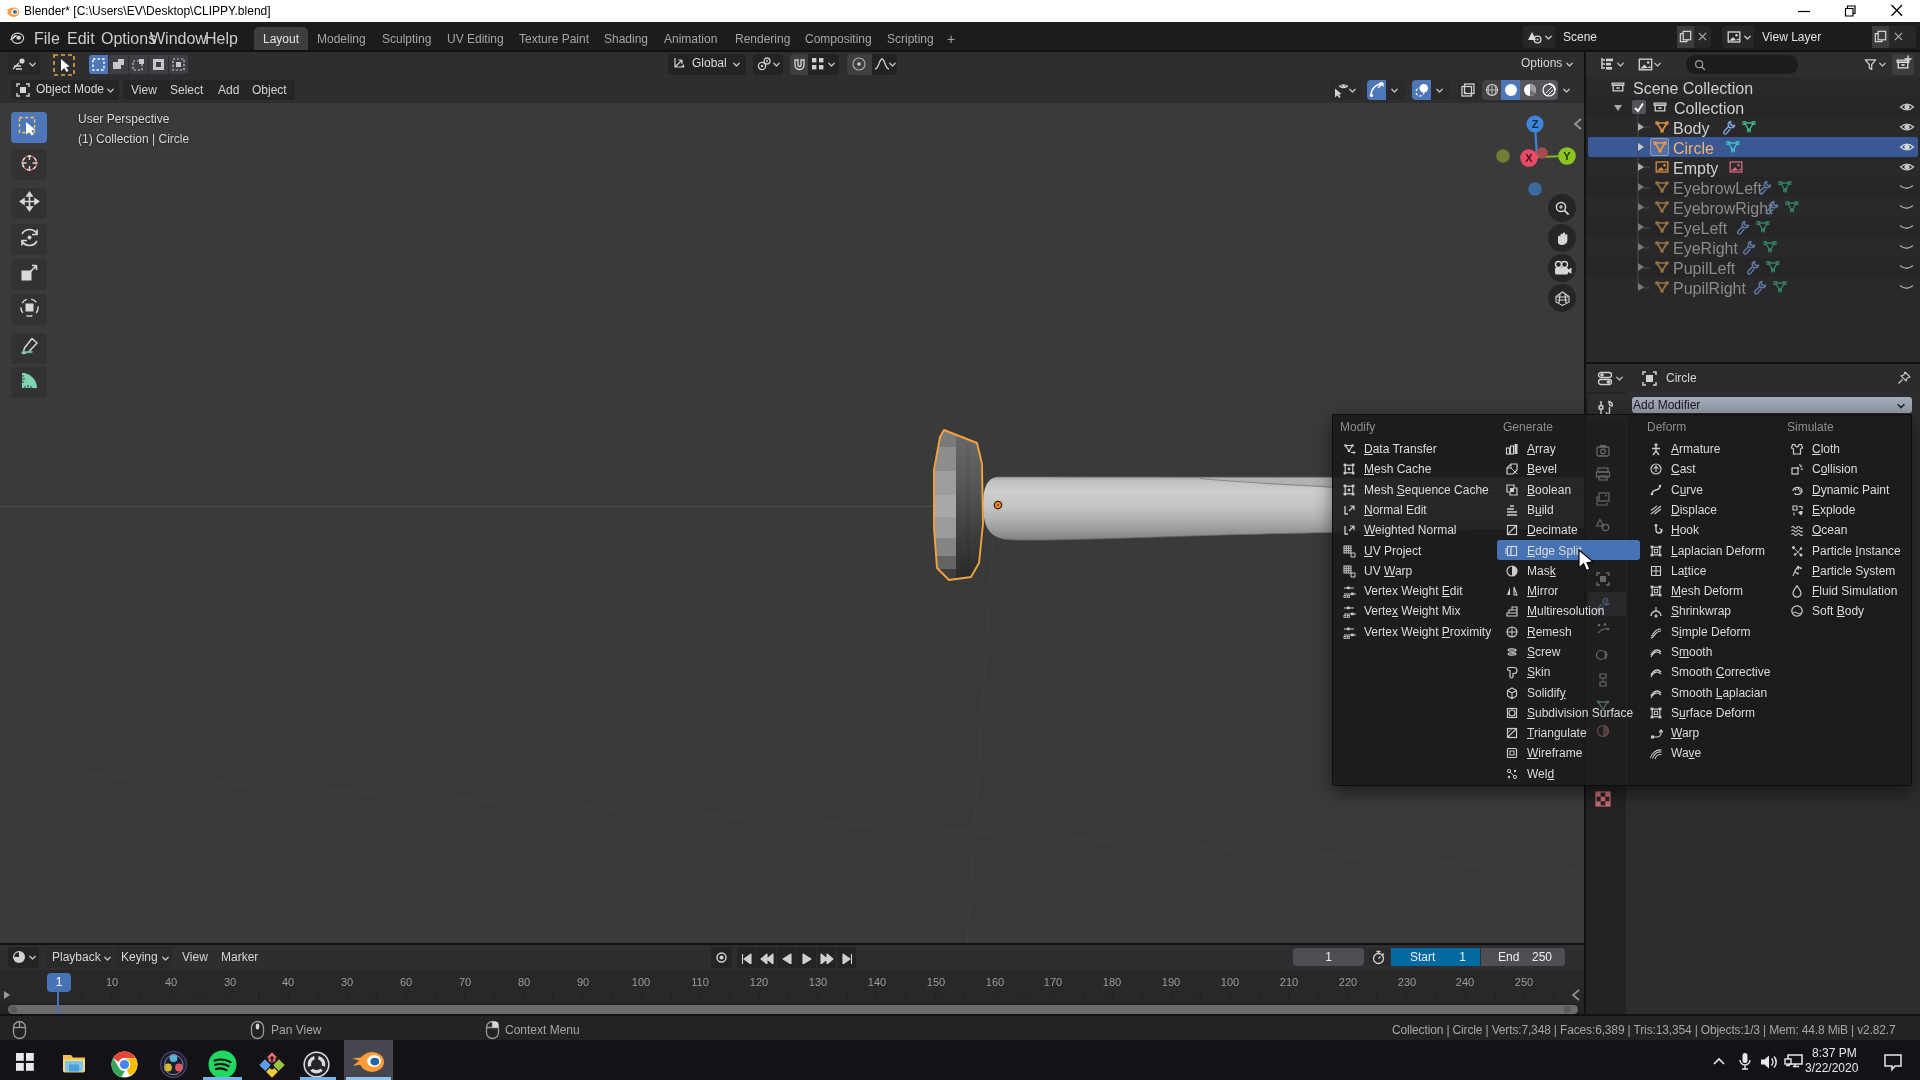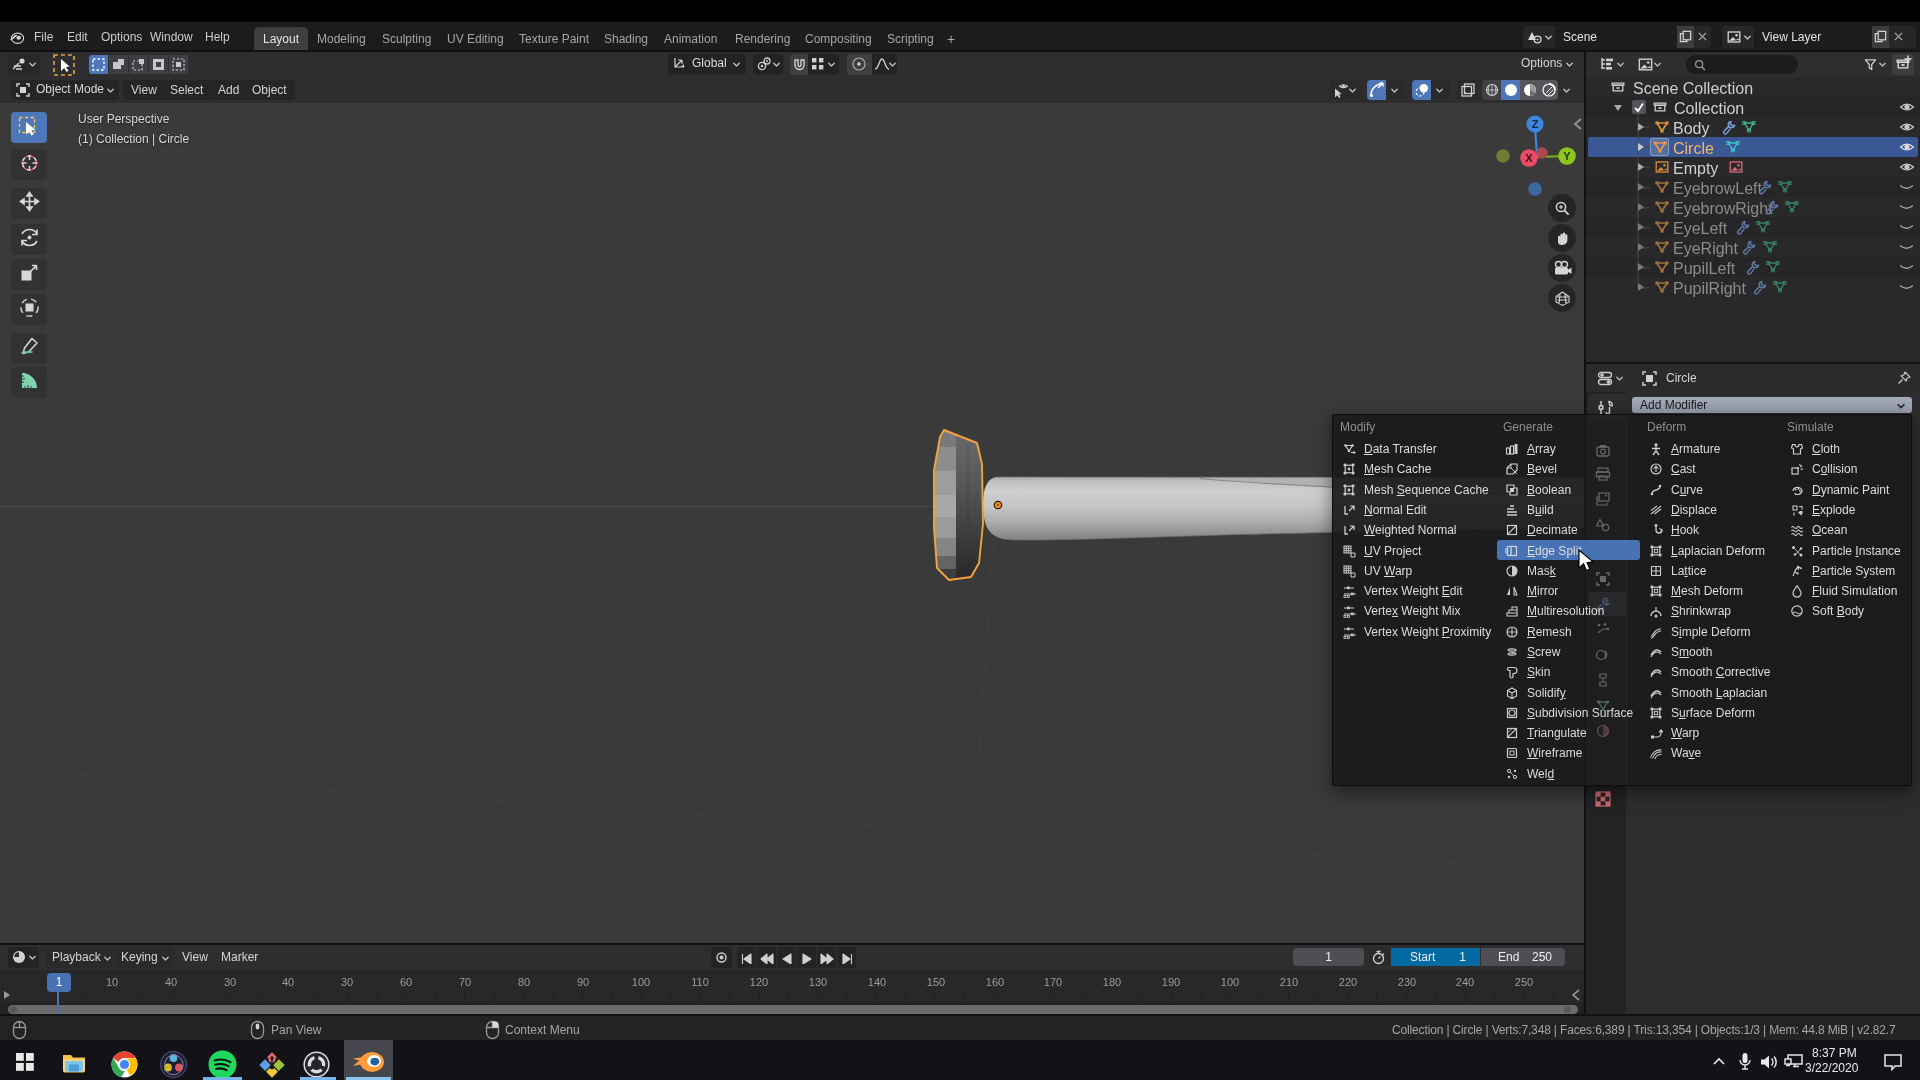--- a/index.html
+++ b/index.html
@@ -5,21 +5,21 @@
   * { margin:0; padding:0; box-sizing:border-box; }
   html,body { width:1920px; height:1080px; overflow:hidden; background:#000; }
   body { font-family:"Liberation Sans", sans-serif; font-size:12px; -webkit-font-smoothing:antialiased; }
   .abs { position:absolute; }
   #stage { position:relative; width:1920px; height:1080px; }
   
   #titlebar { left:0; top:0; width:1920px; height:22px; background:#ffffff; color:#000; }
   #titlebar .title { position:absolute; left:24px; top:4px; font-size:12px; color:#010101; }
   
   #topbar { left:0; top:22px; width:1920px; height:30px; background:#1c1c1e; }
-  .tmenu { position:absolute; top:8px; color:#cdcdcf; font-size:12px; }
+  .tmenu { position:absolute; top:8px; color:#cdcdcf; font-size:16px; }
   .wtab { position:absolute; top:5px; height:25px; line-height:25px; padding:0 9px; color:#a5a5a7; font-size:12px; border-radius:5px 5px 0 0; }
   .wtab.active { background:#3e3e40; color:#e4e4e6; }
   
   .btnchip { background:#282829; border-radius:4px; }
   
   #row2 { left:0; top:52px; width:1584px; height:25px; background:#2e2e30; }
   
   #row3 { left:0; top:77px; width:1584px; height:26px; background:#2e2e30; }
   .hmenu { position:absolute; top:3px; height:20px; line-height:20px; padding:0 8px; background:#252527; border-radius:4px; color:#d3d3d5; font-size:12px; }
   
@@ -31,21 +31,21 @@
   
   #outliner { left:1586px; top:52px; width:334px; height:312px; background:#29292b; }
   #outliner .hdr { position:absolute; left:0; top:0; width:334px; height:25px; background:#2e2e30; }
   .orow { position:absolute; left:0; width:334px; height:20px; }
   .orow .nm { position:absolute; top:3px; font-size:16px; color:#cfcfd1; }
   .orow.dim .nm { color:#8b8b8d; }
   
   #props { left:1586px; top:364px; width:334px; height:652px; background:#2d2d2f; }
   #props .hdr { position:absolute; left:0; top:2px; width:334px; height:26px; background:#2b2b2d; }
   #ptabs { position:absolute; left:0; top:28px; width:40px; height:624px; background:#232325; }
-  #addmod { position:absolute; left:46px; top:33px; width:280px; height:16px; background:linear-gradient(#a5abb9,#959baa); border-radius:3px; color:#17181c; font-size:12px; line-height:16px; padding-left:8px; }
+  #addmod { position:absolute; left:46px; top:33px; width:280px; height:16px; background:linear-gradient(#a5abb9,#959baa); border-radius:3px; color:#17181c; font-size:12px; line-height:16px; padding-left:1px; }
   
   #popup { left:1332px; top:414px; width:580px; height:372px; z-index:50; background:linear-gradient(90deg, rgba(26,26,28,0.92) 0px, rgba(26,26,28,0.92) 252px, rgba(26,26,28,0.55) 253px, rgba(26,26,28,0.55) 294px, rgba(26,26,28,0.92) 295px); border:1px solid #0e0e10; border-radius:1px; box-shadow:0 6px 18px rgba(0,0,0,0.5); }
   .mcolhdr { position:absolute; top:5px; font-size:12px; color:#8e8e90; }
   .mitem { position:absolute; height:20px; font-size:12px; color:#dcdcde; }
   .mitem .ic { position:absolute; left:0; top:3px; width:14px; height:14px; opacity:0.92; }
   .mitem .tx { position:absolute; left:22px; top:3px; white-space:nowrap; }
   .mhl { position:absolute; left:164px; top:126px; width:143px; height:20px; background:#4772b3; border-radius:3px; }
   
   #timeline { left:0; top:943px; width:1584px; height:73px; background:#2a2a2c; }
   #tlhdr { position:absolute; left:0; top:2px; width:1584px; height:25px; background:#2e2e30; }
@@ -125,20 +125,35 @@
 <symbol id="xicon" viewBox="0 0 16 16">
   <path d="M3.5,3.5 L12.5,12.5 M12.5,3.5 L3.5,12.5" stroke="currentColor" stroke-width="1.6"></path>
 </symbol>
 <symbol id="pin" viewBox="0 0 16 16">
   <path d="M9,2 L14,7 L11,8.2 L10.2,11 L5,5.8 L7.8,5 Z" fill="none" stroke="currentColor" stroke-width="1.2" stroke-linejoin="round"></path>
   <path d="M6.5,9.5 L2.5,13.5" stroke="currentColor" stroke-width="1.2"></path>
 </symbol>
 </defs>
 </svg>
 
+<div id="titlebar" class="abs">
+  <svg class="abs" style="left:5px;top:4px" width="15" height="15">
+        <use href="#blenderlogo"></use>
+      </svg>
+  <span class="title">Blender* [C:\Users\EV\Desktop\CLIPPY.blend]</span>
+  <svg class="abs" style="left:1797px;top:0" width="14" height="22">
+        <path d="M1,11.5 h12" stroke="#000" stroke-width="1.2"></path>
+      </svg>
+  <svg class="abs" style="left:1843px;top:0" width="14" height="22">
+        <path d="M2.5,8.5 h7.5 v7.5 h-7.5 Z M4.5,8.5 v-2.5 h7.5 v7.5 h-2" fill="none" stroke="#000" stroke-width="1.2"></path>
+      </svg>
+  <svg class="abs" style="left:1889px;top:0" width="16" height="22">
+        <path d="M2.5,5 L13,15.8 M13,5 L2.5,15.8" stroke="#000" stroke-width="1.3"></path>
+      </svg>
+</div>
 
 <div id="topbar" class="abs">
   <svg class="abs" style="left:8px;top:7px" width="17" height="17">
         <use href="#blendermono"></use>
       </svg>
   <span class="tmenu" style="left:34px">File</span>
   <span class="tmenu" style="left:67px">Edit</span>
   <span class="tmenu" style="left:101px">Options</span>
   <span class="tmenu" style="left:150px">Window</span>
   <span class="tmenu" style="left:205px">Help</span>

